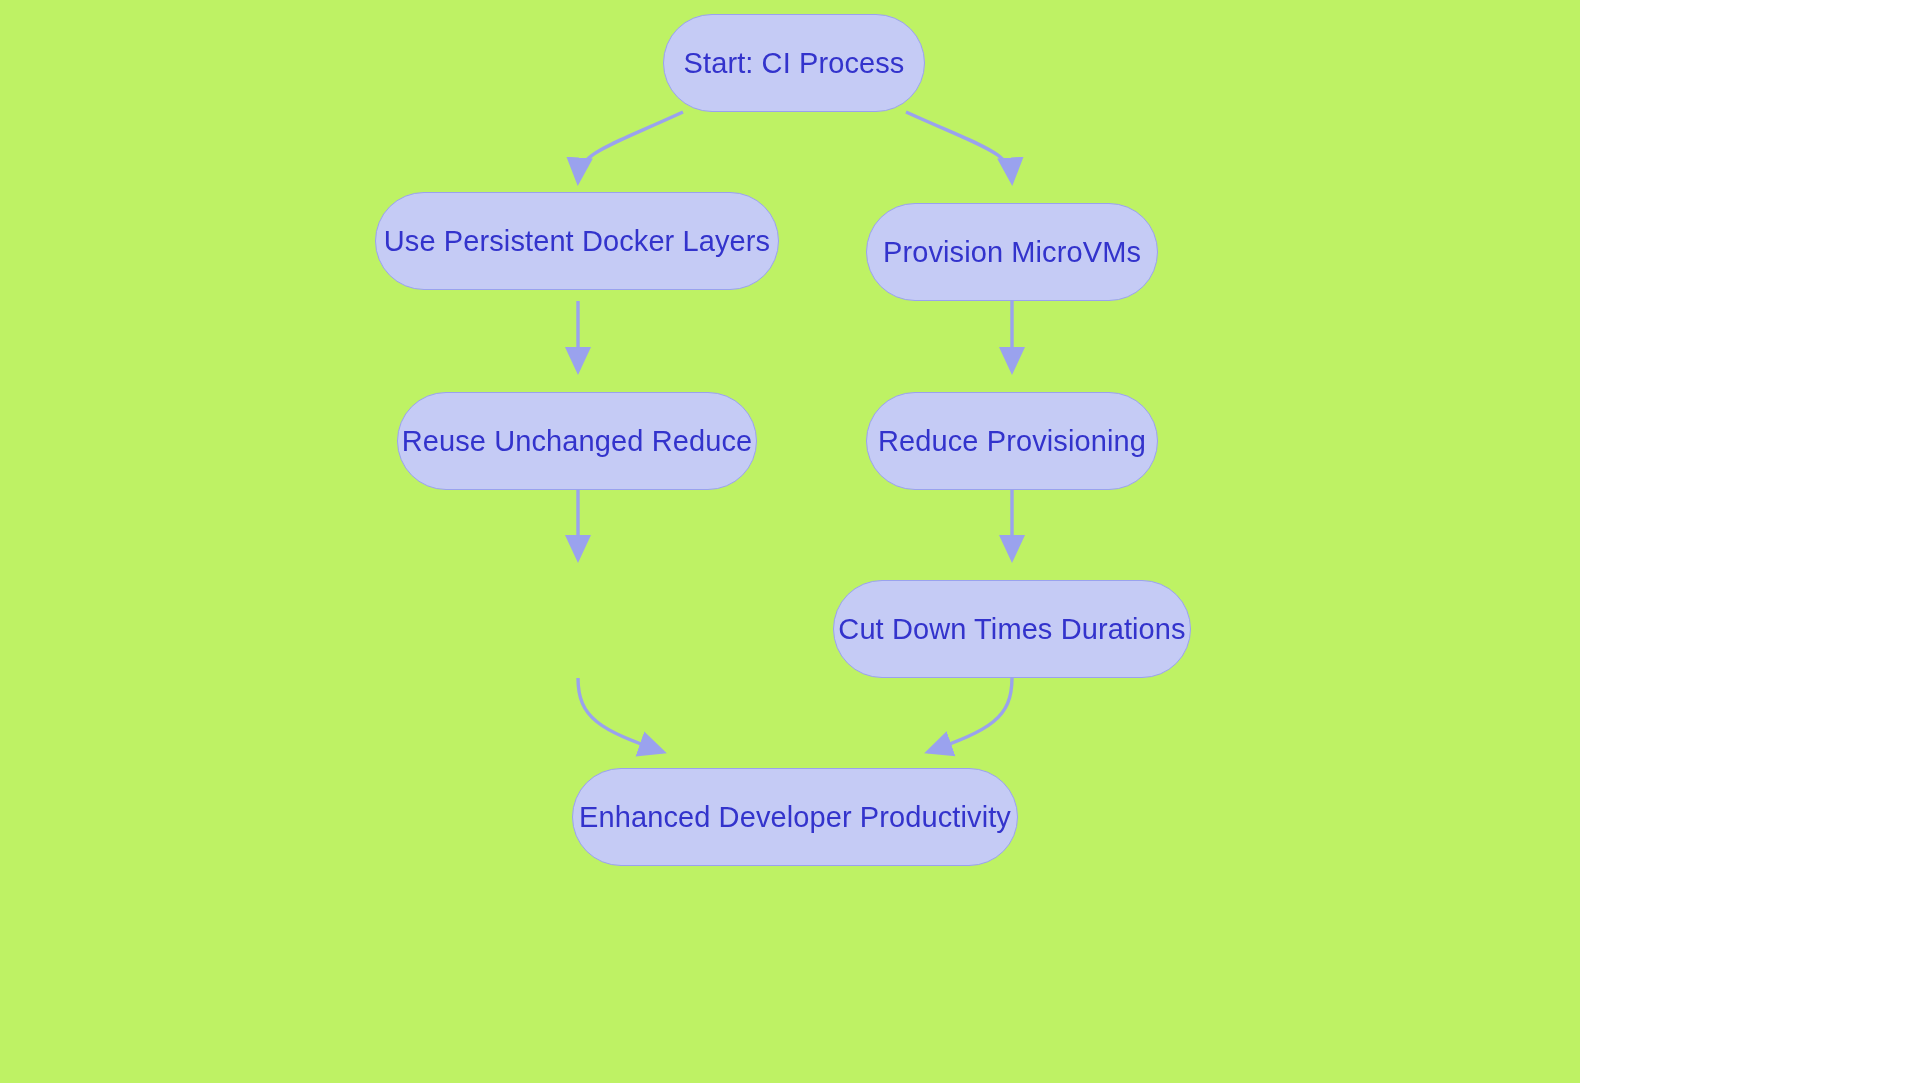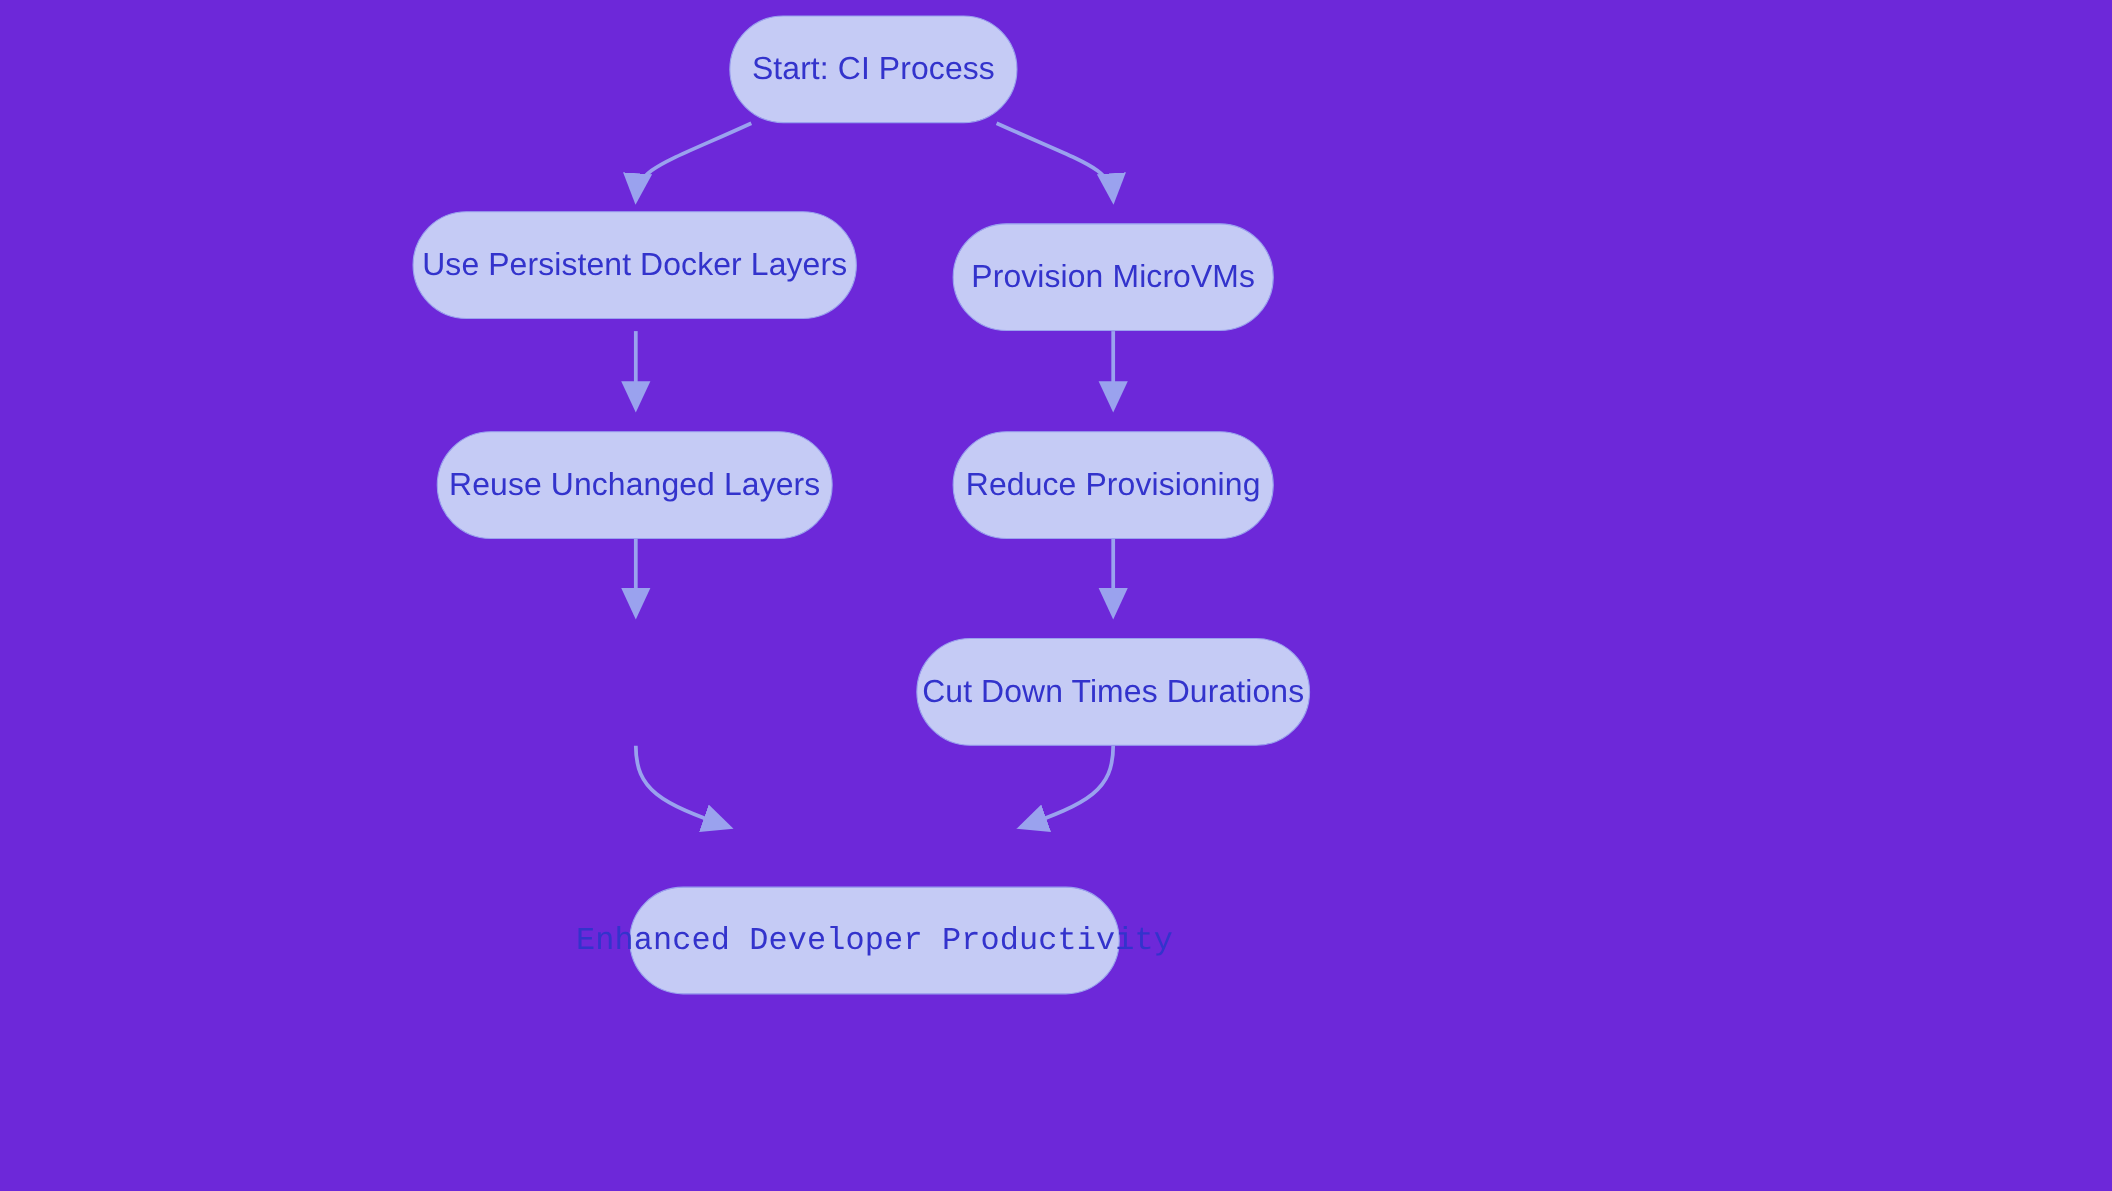--- a/index.html
+++ b/index.html
@@ -2,23 +2,23 @@
 <html><head>
 <meta charset="utf-8">
 <style>
   html, body {
     margin: 0;
     padding: 0;
     background: #ffffff;
   }
   #canvas {
     position: relative;
-    width: 1920px;
+    width: 1580px;
     height: 1083px;
-    background: #6d28d9;
+    background: #bef264;
     overflow: hidden;
     font-family: "Liberation Sans", sans-serif;
   }
   #edge-layer {
     position: absolute;
     left: 0;
     top: 0;
     width: 1920px;
     height: 1083px;
     pointer-events: none;
@@ -74,29 +74,29 @@
 
   <div class="node" style="left:375px; top:192px; width:404px; height:98px;">
     <span class="node-label">Use Persistent Docker Layers</span>
   </div>
 
   <div class="node" style="left:866px; top:203px; width:292px; height:98px;text-align:right;">
     <span class="node-label">Provision MicroVMs</span>
   </div>
 
   <div class="node" style="left:397px; top:392px; width:360px; height:98px;">
-    <span class="node-label">Reuse Unchanged Layers</span>
+    <span class="node-label">Reuse Unchanged Reduce</span>
   </div>
 
   <div class="node" style="left:866px; top:392px; width:292px; height:98px;">
     <span class="node-label">Reduce Provisioning</span>
   </div>
 
 
   <div class="node" style="left:833px; top:580px; width:358px; height:98px;">
     <span class="node-label">Cut Down Times Durations</span>
   </div>
 
-  <div class="node" style="left:572px; top:806px; width:446px; height:98px;font-family:Liberation Mono, monospace;">
+  <div class="node" style="left:572px; top:768px; width:446px; height:98px;">
     <span class="node-label">Enhanced Developer Productivity</span>
   </div>
 
 </div>
 
 </body></html>

